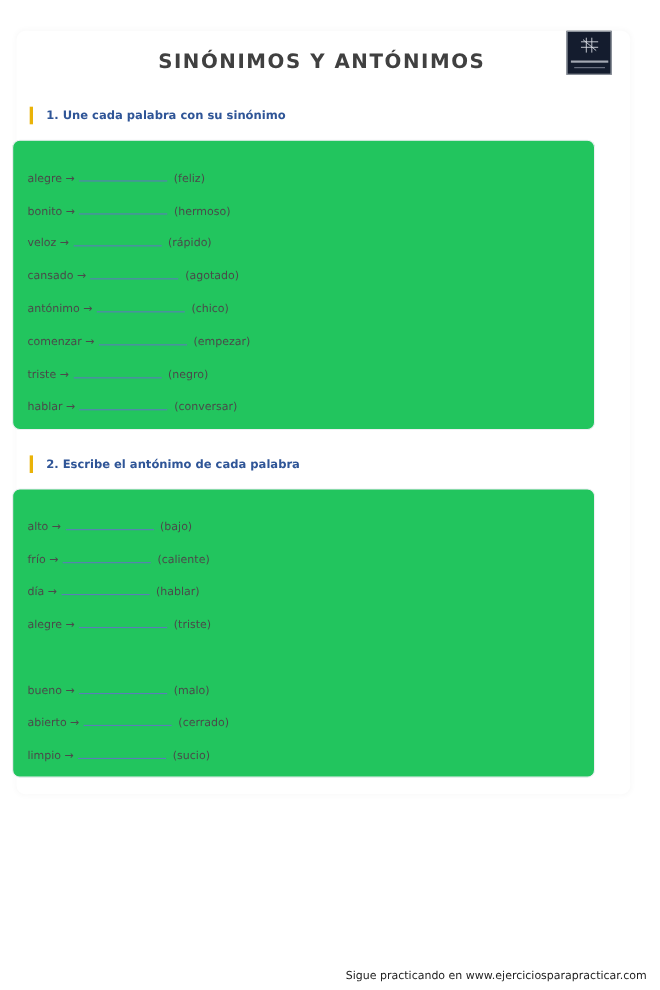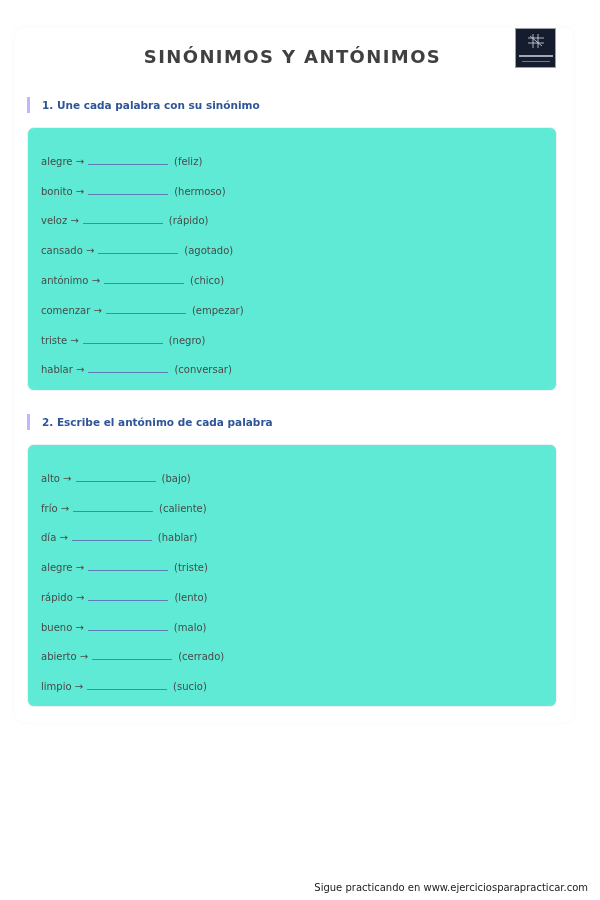--- a/index.html
+++ b/index.html
@@ -19,25 +19,25 @@
   }
   .logo {
     position: absolute; left: 515px; top: 28px; width: 41px; height: 40px;
     background: #141c2e; border: 1px solid #9aa0a8; box-sizing: border-box;
   }
   .logo .hash { position: absolute; left: 12px; top: 5px; width: 16px; height: 14px; }
   .logo .brand { position: absolute; left: 3px; top: 26px; width: 34px; height: 2px; background: #c8ccd4; opacity: .8; }
   .logo .sub { position: absolute; left: 6px; top: 32px; width: 28px; height: 1px; background: #8a90a0; opacity: .8; }
   .section-title {
     position: absolute; left: 27px; height: 16px; padding-left: 12px;
-    border-left: 3px solid #c4b5fd;
+    border-left: 3px solid #eab308;
     font-size: 10.5px; font-weight: bold; color: #2f5597; line-height: 16px;
   }
   .box {
-    position: absolute; left: 27px; width: 530px; background: #5eead4;
+    position: absolute; left: 11px; width: 530px; background: #22c55e;
     border: 1px solid #eef0f3; border-radius: 7px; box-sizing: border-box;
   }
   .row {
     position: absolute; left: 13px; height: 14px; font-size: 10px;
     color: #4a4a4a; line-height: 14px; white-space: nowrap;
     font-family: "DejaVu Sans", sans-serif;
   }
   .row .blank {
     display: inline-block; width: 80px; height: 10px; margin: 0 6px 0 4px;
     border-bottom: 1px solid #5b7db8; vertical-align: baseline;
@@ -79,19 +79,18 @@
   <div class="row" style="top:205px;"><span>triste →</span><span class="blank"></span><span>(negro)</span></div>
   <div class="row" style="top:234px;"><span>hablar →</span><span class="blank"></span><span>(conversar)</span></div>
 </div>
 
 <div class="section-title" style="top:414px;">2. Escribe el antónimo de cada palabra</div>
 <div class="box" style="top:444px; height:263px;">
   <div class="row" style="top:26px;text-align:right;"><span>alto →</span><span class="blank"></span><span>(bajo)</span></div>
   <div class="row" style="top:56px;"><span>frío →</span><span class="blank"></span><span>(caliente)</span></div>
   <div class="row" style="top:85px;"><span>día →</span><span class="blank"></span><span>(hablar)</span></div>
   <div class="row" style="top:115px;"><span>alegre →</span><span class="blank"></span><span>(triste)</span></div>
-  <div class="row" style="top:145px;"><span>rápido →</span><span class="blank"></span><span>(lento)</span></div>
   <div class="row" style="top:175px;"><span>bueno →</span><span class="blank"></span><span>(malo)</span></div>
   <div class="row" style="top:204px;"><span>abierto →</span><span class="blank"></span><span>(cerrado)</span></div>
   <div class="row" style="top:234px;"><span>limpio →</span><span class="blank"></span><span>(sucio)</span></div>
 </div>
 
 <div class="footer">Sigue practicando en www.ejerciciosparapracticar.com</div>
 
 </body></html>

